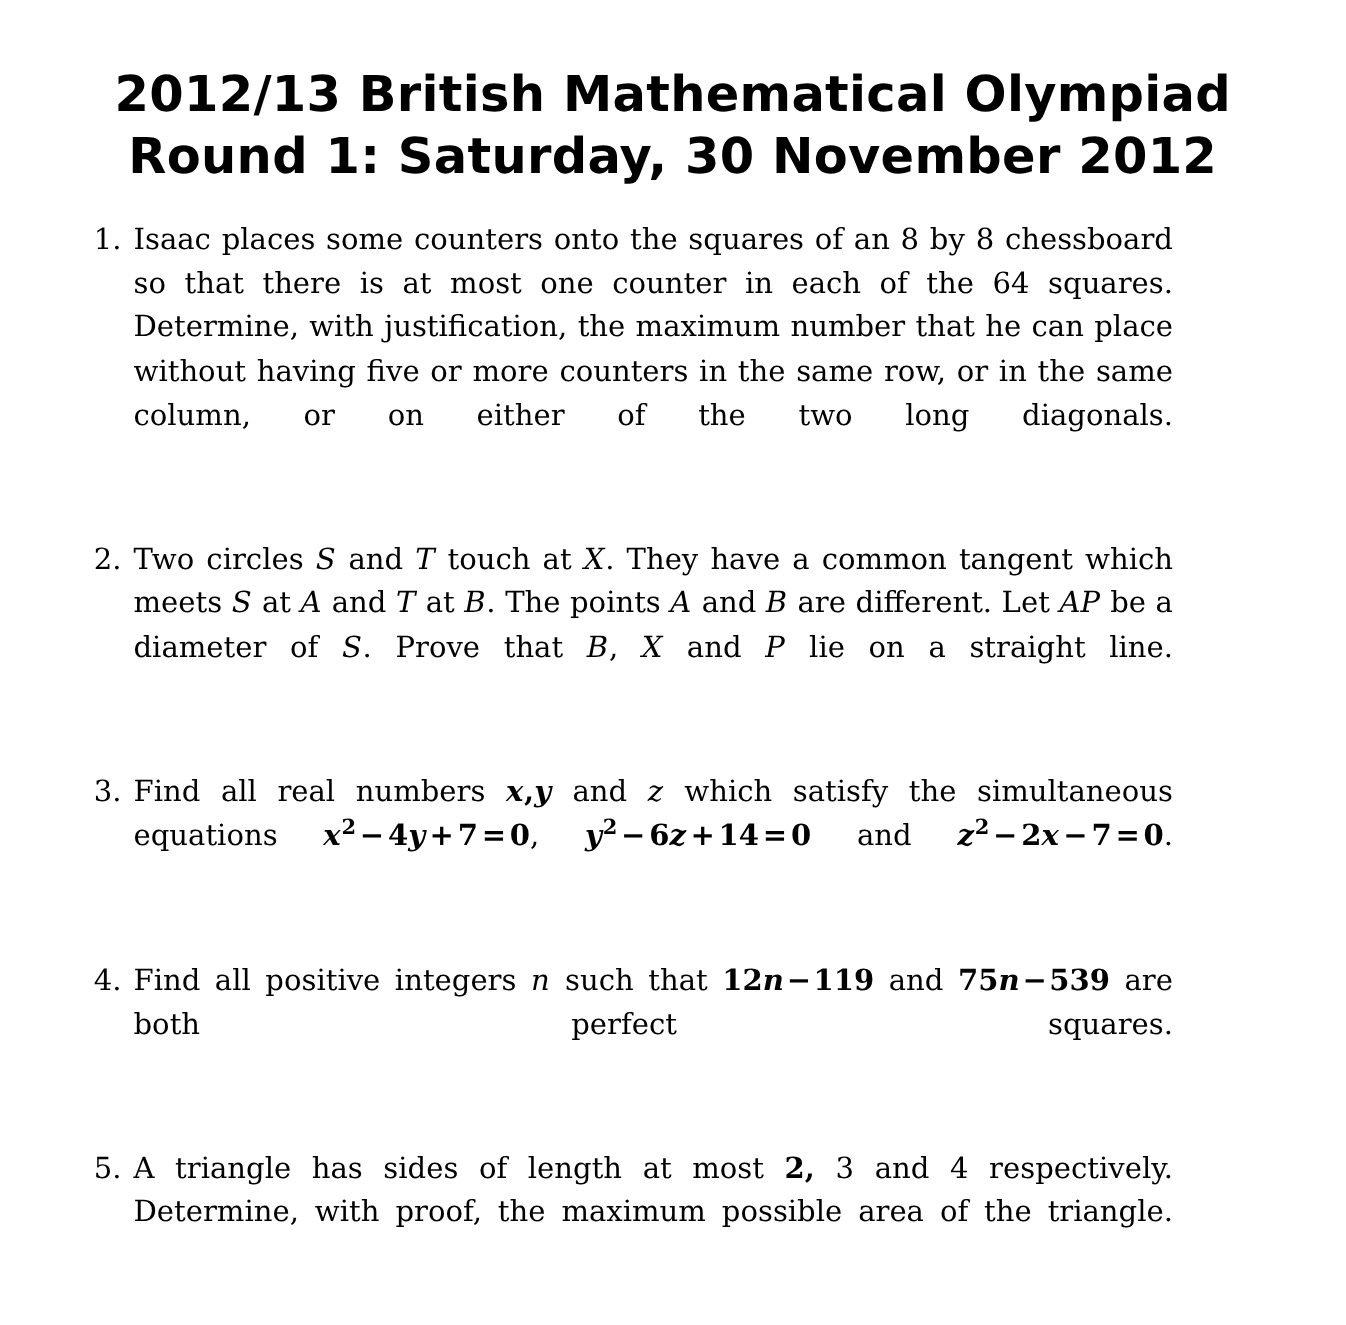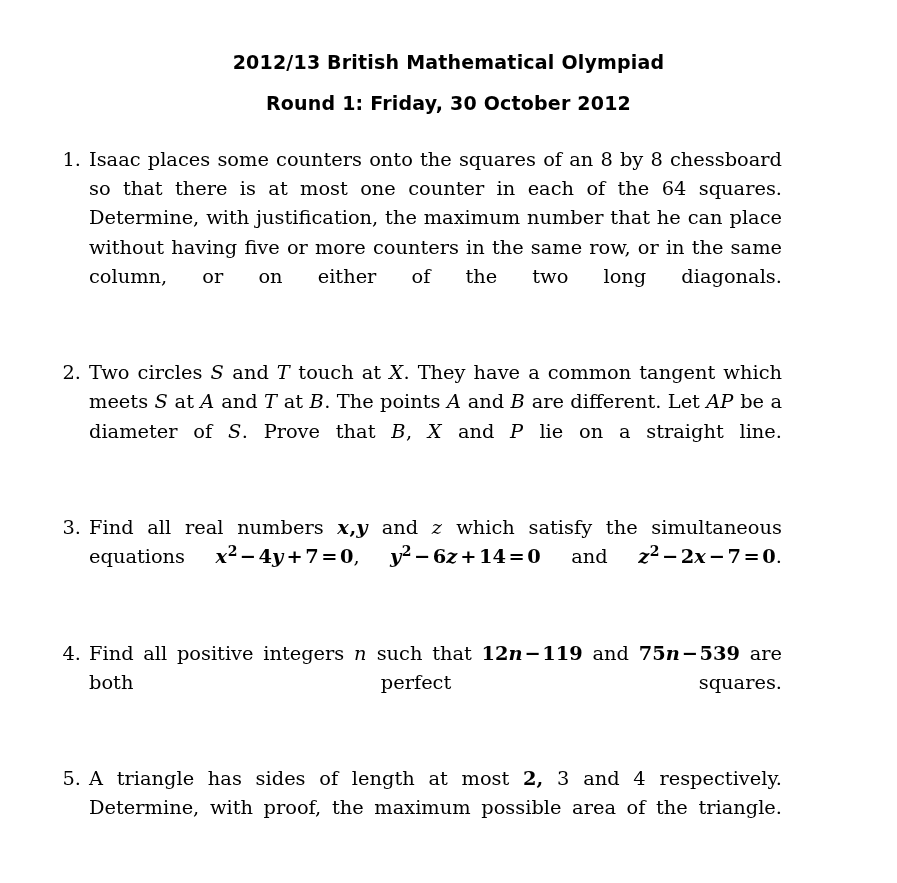--- a/index.html
+++ b/index.html
@@ -20,21 +20,21 @@
     height: 883px;
     background: #ffffff;
   }
   .title-block {
     padding-top: 42px;
     text-align: center;
   }
   .title-line {
     font-family: "DejaVu Sans", "Liberation Sans", sans-serif;
     font-weight: bold;
-    font-size: 19px;
+    font-size: 33px;
     line-height: 41px;
     letter-spacing: 0.2px;
     color: #000000;
   }
   .problems {
     margin-top: 21px;
     padding-left: 57px;
     padding-right: 115px;
   }
   .problem {
@@ -93,21 +93,21 @@
   }
   .nb { white-space: nowrap; font-weight: bold; }
 </style>
 </head>
 <body>
 
 <div class="page">
 
   <div class="title-block">
     <div class="title-line">2012/13 British Mathematical Olympiad</div>
-    <div class="title-line">Round 1: Friday, 30 October 2012</div>
+    <div class="title-line">Round 1: Saturday, 30 November 2012</div>
   </div>
 
   <div class="problems">
 
     <div class="problem">
       <span class="num">1.</span>
       <span class="body">Isaac places some counters onto the squares of an 8 by 8 chessboard so that there is at most one counter in each of the 64 squares. Determine, with justification, the maximum number that he can place without having five or more counters in the same row, or in the same column, or on either of the two long diagonals.</span>
     </div>
 
     <div class="problem">

